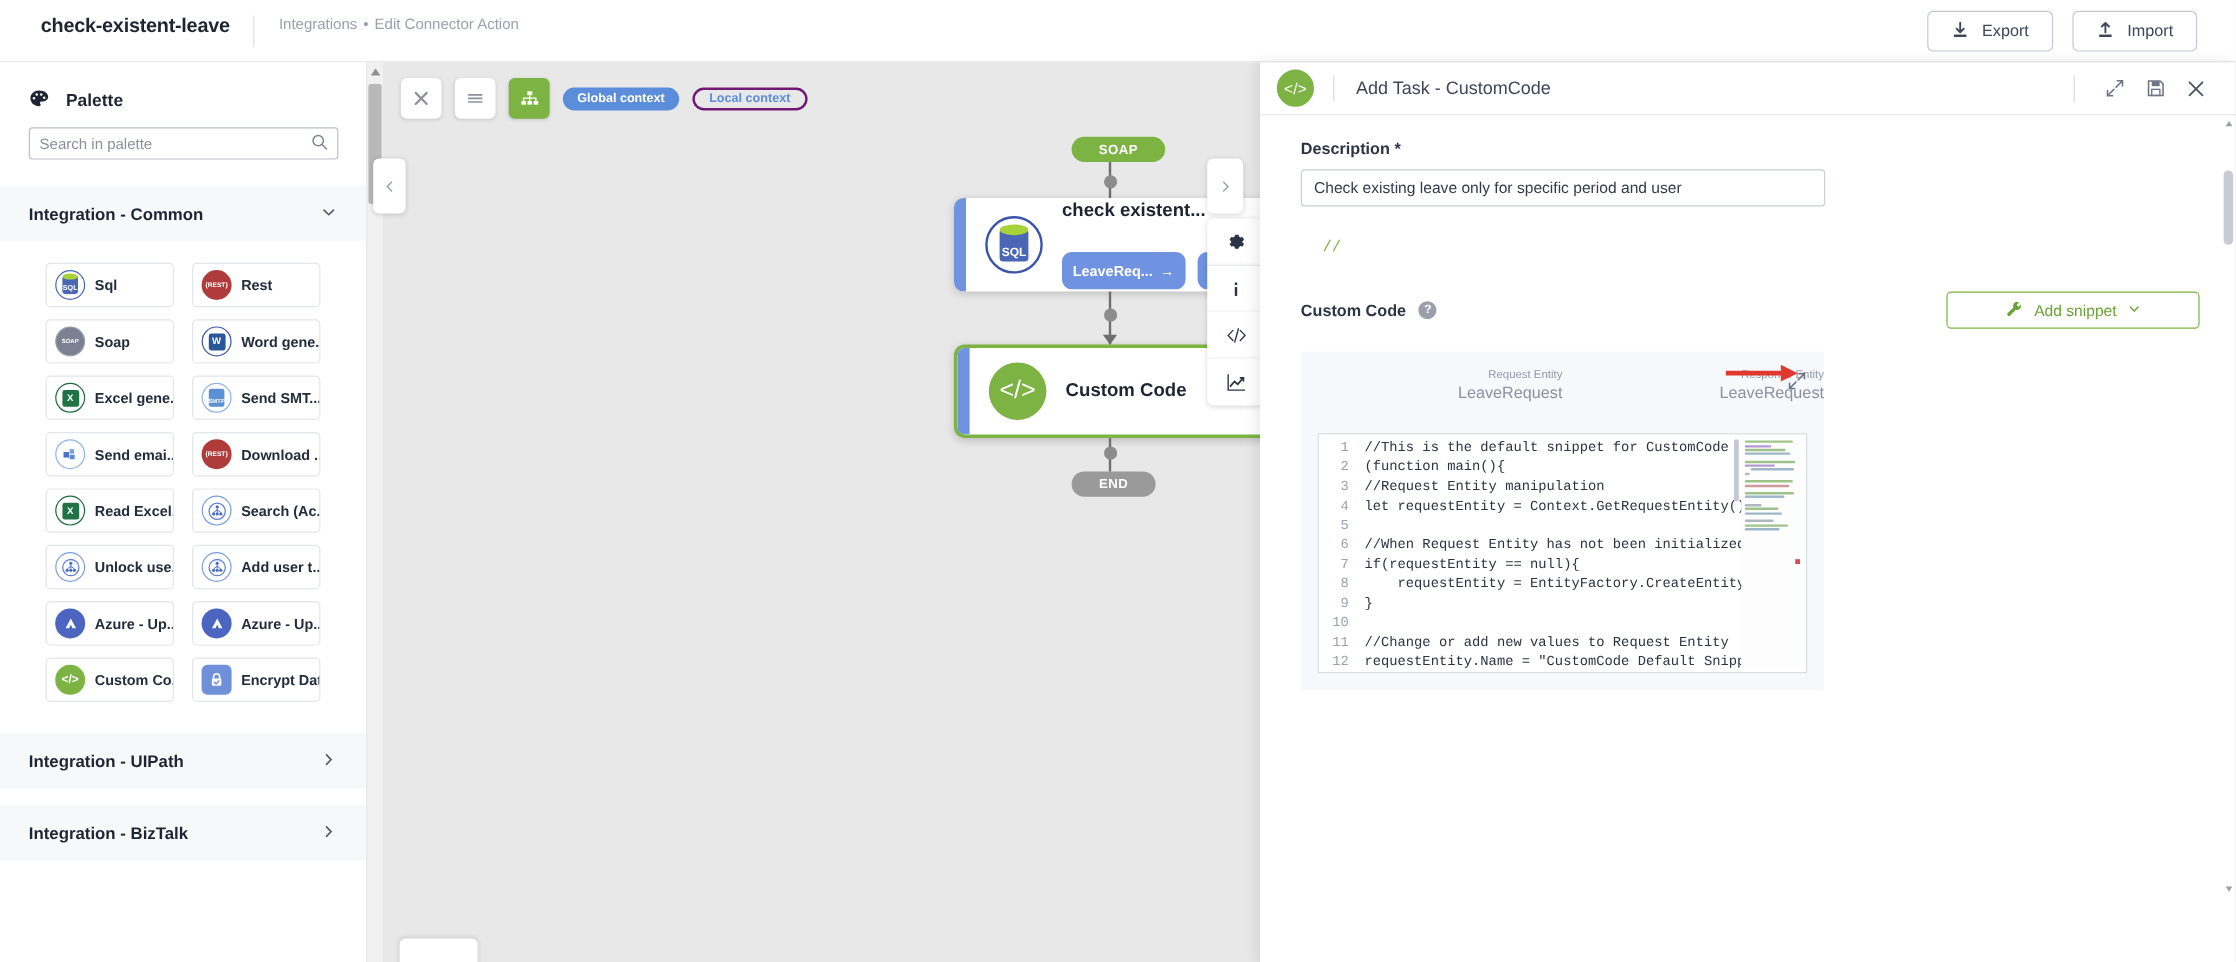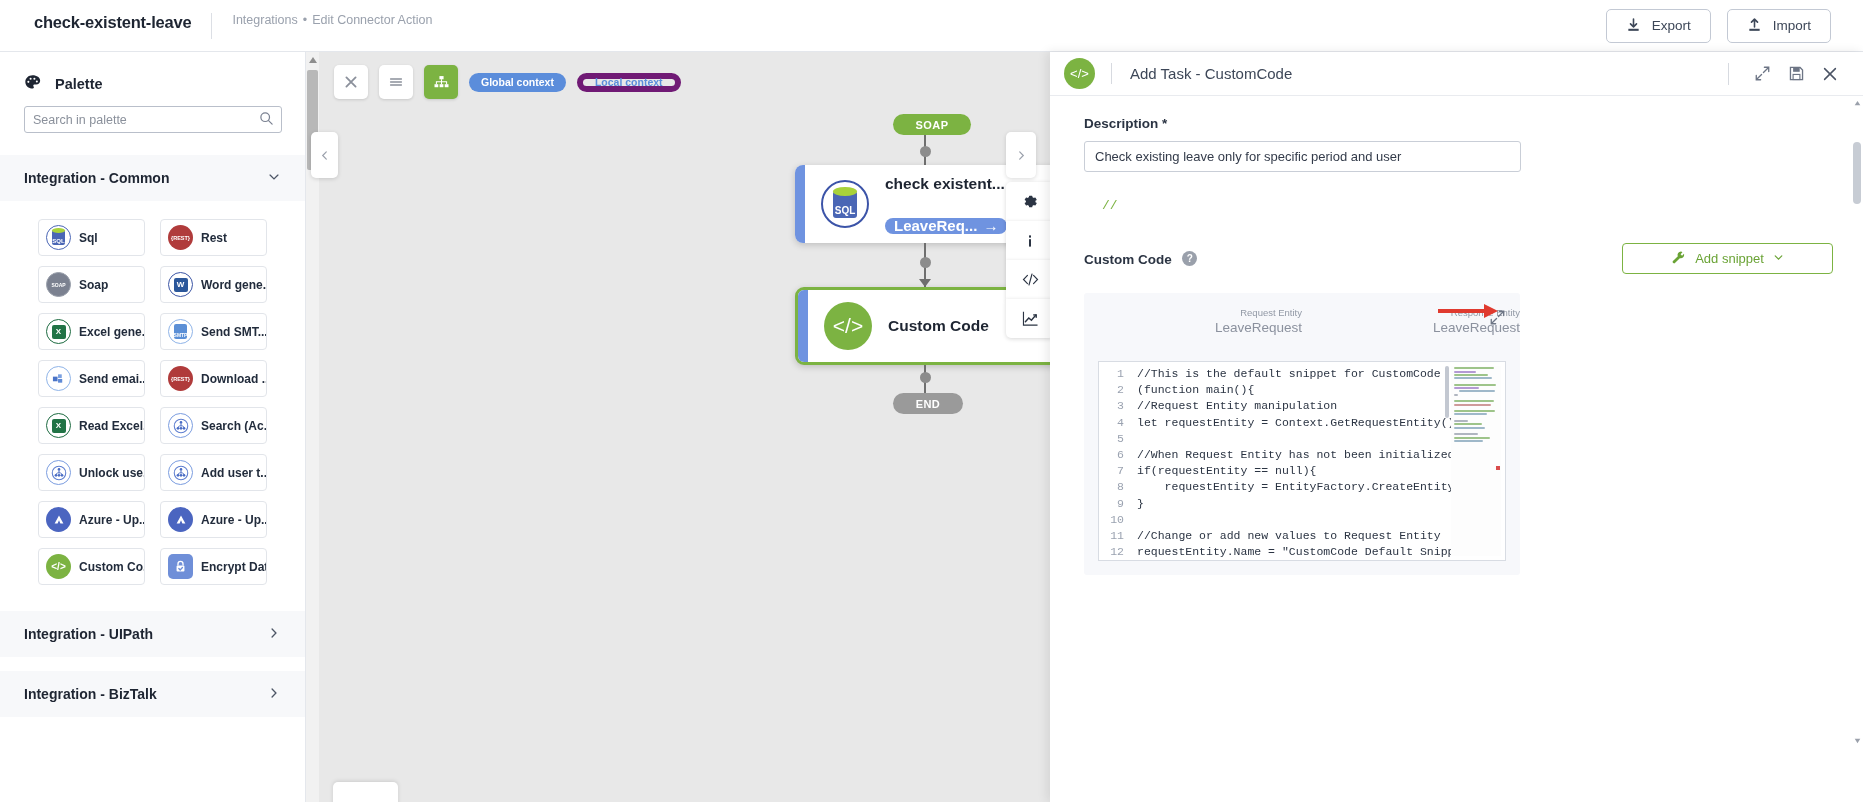--- a/index.html
+++ b/index.html
@@ -128,21 +128,21 @@
     display: flex; align-items: center; justify-content: center;
     box-shadow: 0 1px 3px rgba(0,0,0,0.14); cursor: pointer; color: #8b909b;
   }
   .tb-btn.green { background: #7cb342; color: #fff; }
   .pill {
     height: 19px; padding: 0 12px; border-radius: 10px;
     display: flex; align-items: center; font-size: 10.5px; font-weight: bold;
     cursor: pointer;
   }
   .pill.active { background: #5b8ddb; color: #fff; }
-  .pill.inactive { background: transparent; border: 6px solid #701a75; color: #5b8ddb; }
+  .pill.inactive { background: transparent; border: 2px solid #701a75; color: #5b8ddb; }
 
   .flow { position: absolute; left: 0; top: 0; width: 1557px; height: 750px; }
   .node-start, .node-end {
     position: absolute; height: 21px; border-radius: 11px;
     display: flex; align-items: center; justify-content: center;
     font-size: 11px; font-weight: bold; color: #fff; letter-spacing: 0.4px;
   }
   .node-start { left: 587px; top: 62px; width: 78px; background: #7cb342; }
   .node-end { left: 587px; top: 341px; width: 70px; background: #9a9a9a; }
   .conn { position: absolute; width: 2px; background: #6f6f6f; left: 618px; }
@@ -170,23 +170,23 @@
   .task-icon-sql .cyl2 { width: 24px; height: 27px; background: #4a66b5; border-radius: 3px;
                          position: relative; display:flex; align-items:flex-end; justify-content:center;
                          font-size: 10px; font-weight:bold; color:#fff; padding-bottom:2px; }
   .task-icon-sql .cyl2::before { content:''; position:absolute; top:-4px; left:0; width:24px; height:9px;
                                  background:#a8d23a; border-radius:50%; }
   .task-icon-code { background: #7cb342; color: #fff; font-size: 21px; font-weight: 300; }
   .task-texts { display: flex; flex-direction: column; gap: 25px; }
   .task-name { font-size: 15.5px; font-weight: bold; color: #1e2532; }
   .task-chips { display: flex; gap: 10px; }
   .chip {
-    height: 16px; padding: 0 9px; border-radius: 8px; background: #6f93e0;
+    height: 31px; padding: 0 9px; border-radius: 8px; background: #6f93e0;
     display: flex; align-items: center; gap: 6px;
-    font-size: 15px; font-weight: bold; color: #fff; white-space: nowrap;
+    font-size: 12px; font-weight: bold; color: #fff; white-space: nowrap;
   }
   #node-sql { left: 489px; top: 113px; width: 300px; height: 78px; }
   #node-custom {
     left: 489px; top: 235px; width: 300px; height: 78px;
     border: 3px solid #7cb342; border-radius: 9px;
   }
   .node-badge {
     position: absolute; right: 9px; top: 10px;
     width: 18px; height: 18px; border-radius: 50%; background: #7cb342;
     display: flex; align-items: center; justify-content: center;

